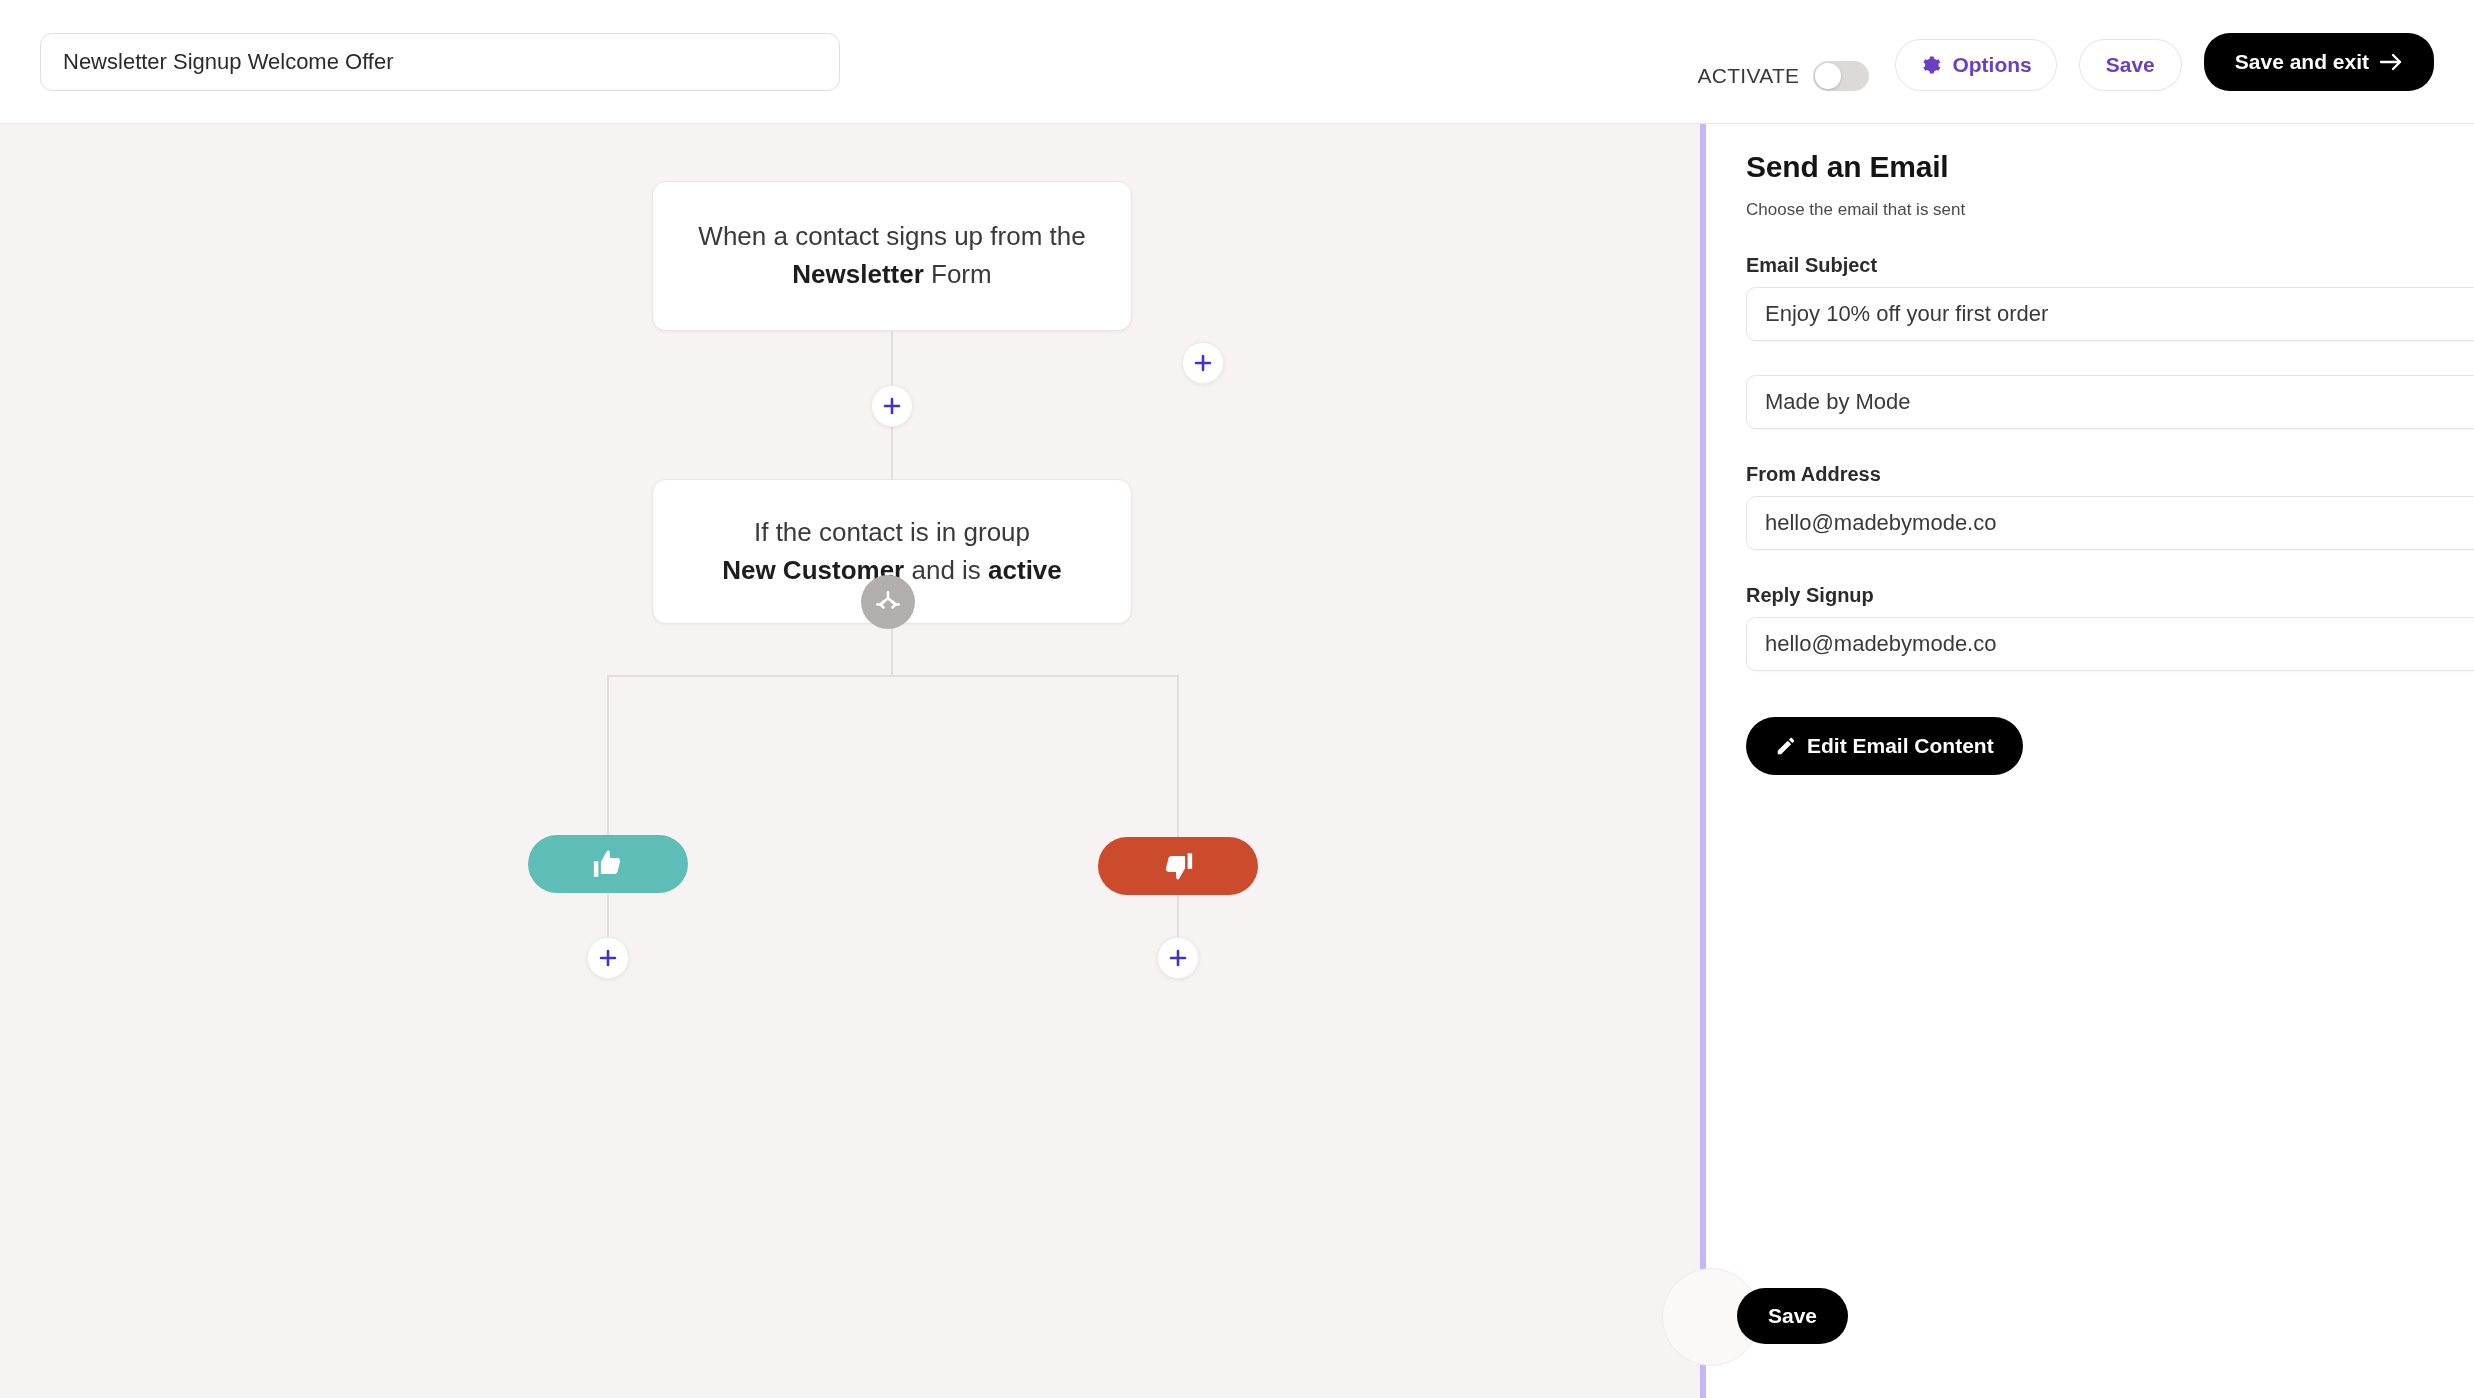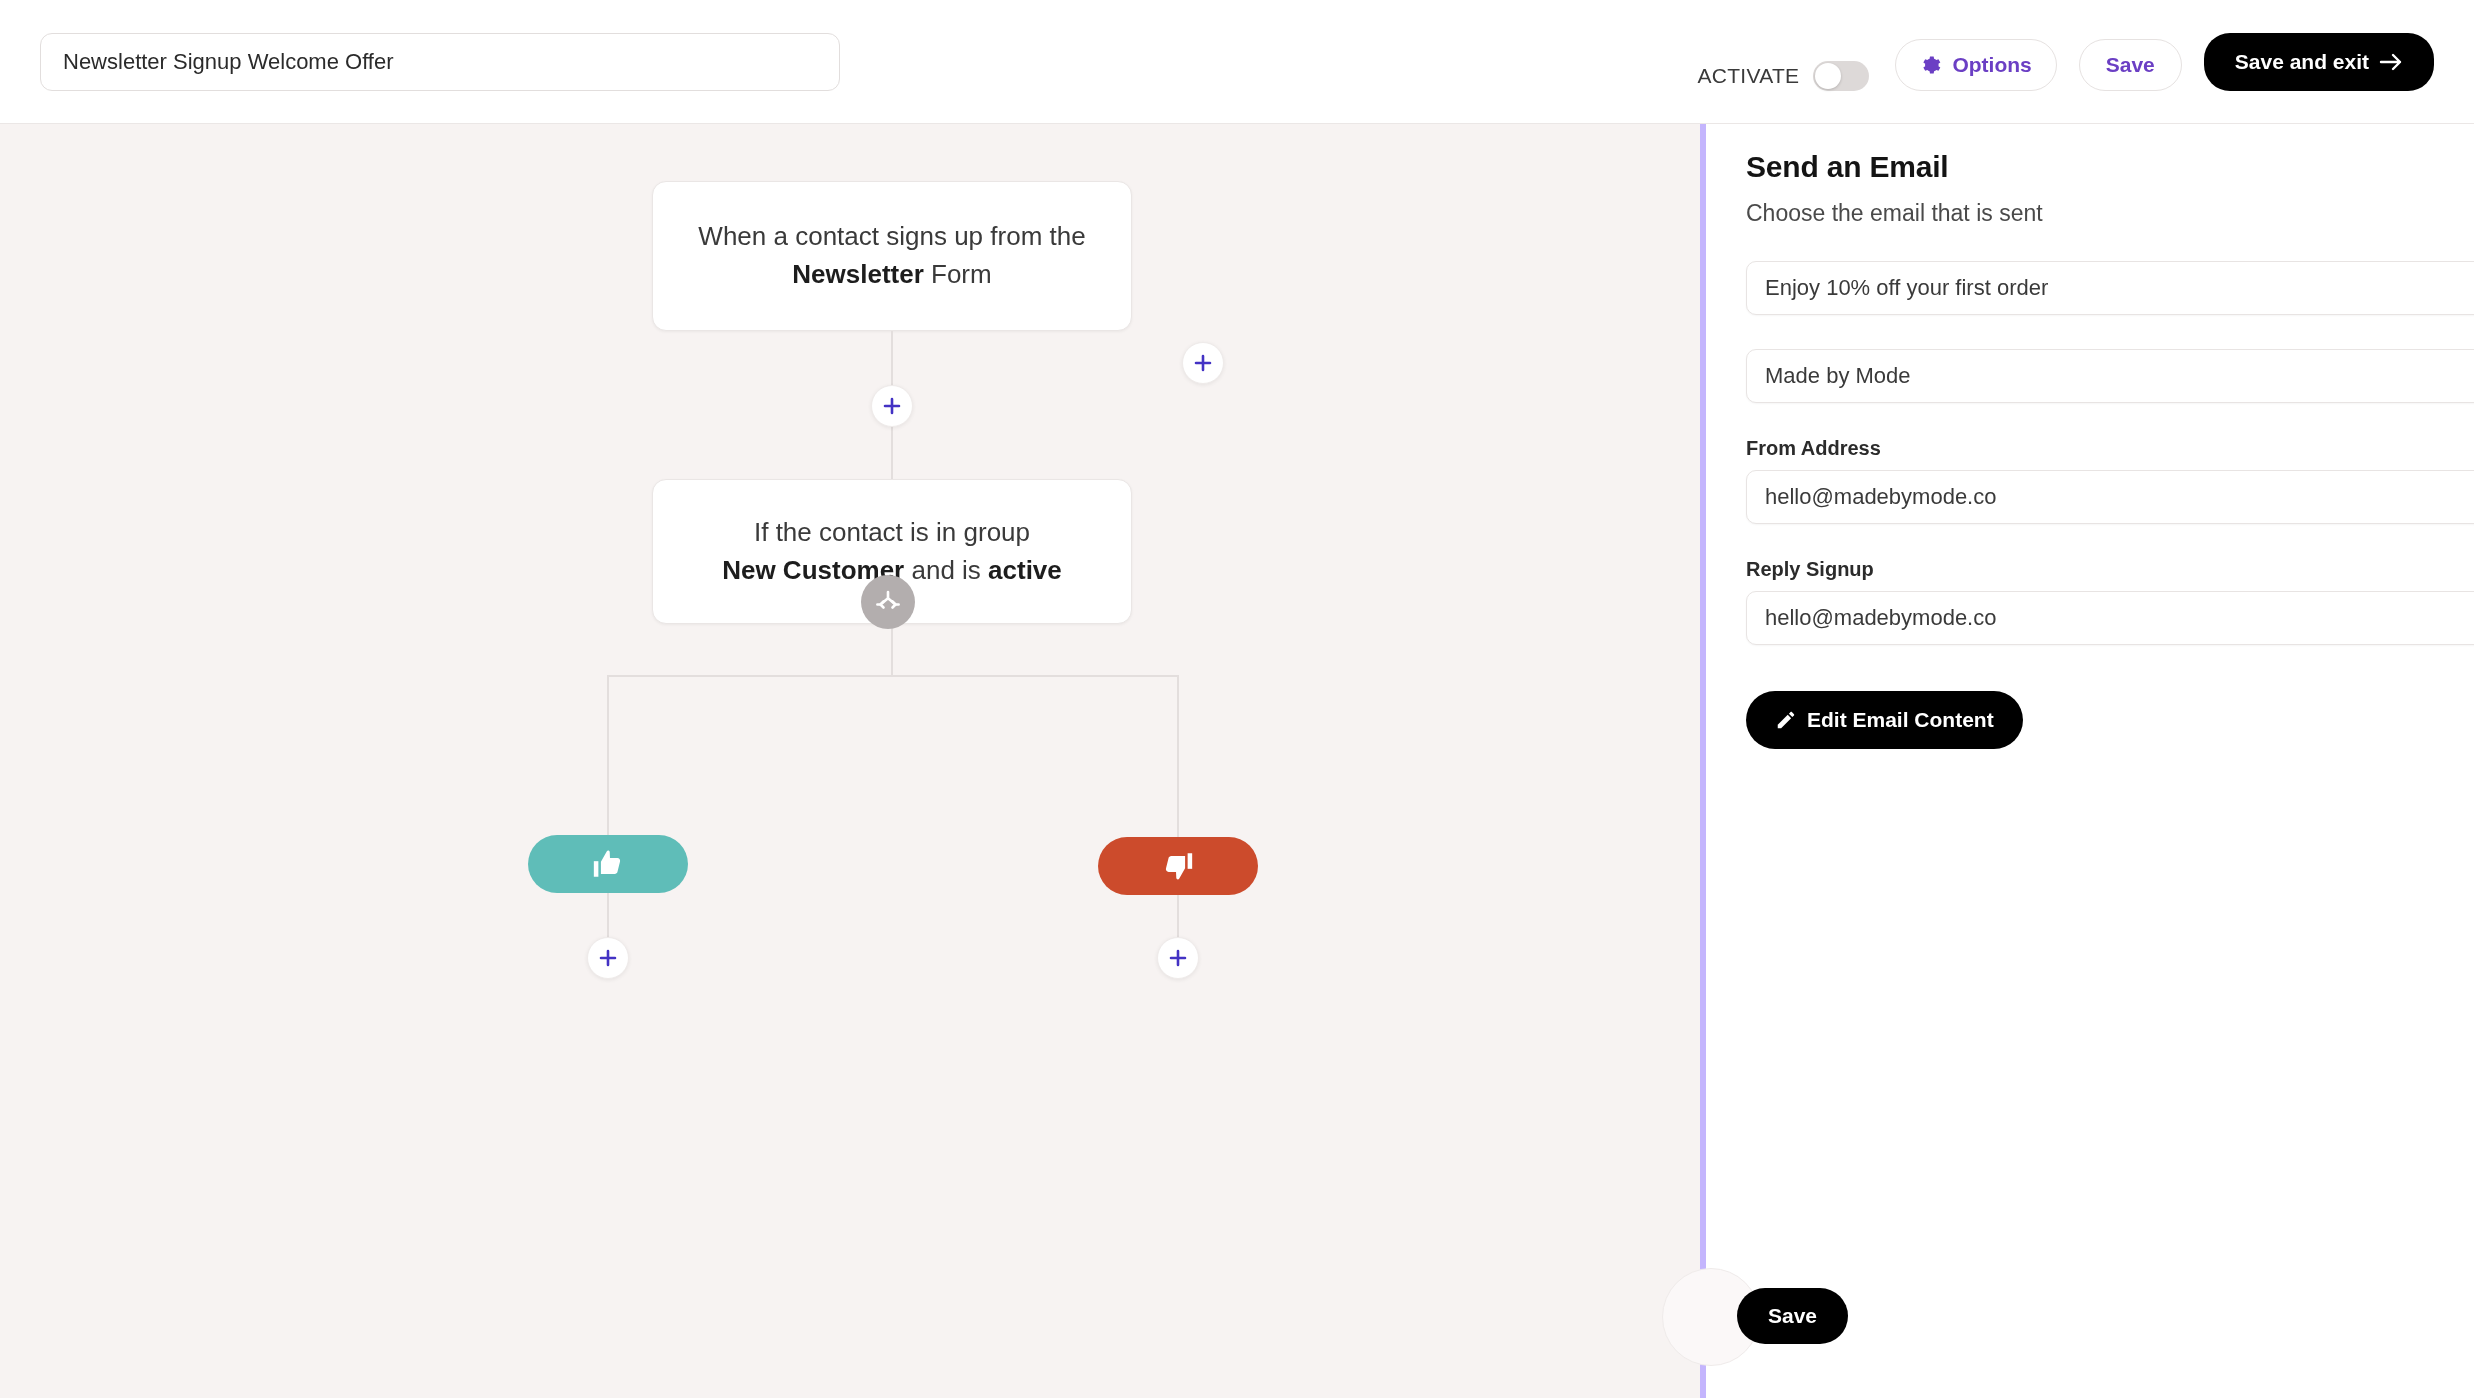--- a/index.html
+++ b/index.html
@@ -226,21 +226,21 @@
 
   .panel-title {
     font-size: 30px;
     font-weight: 700;
     color: #141414;
     letter-spacing: -0.2px;
   }
 
   .panel-sub {
     margin-top: 16px;
-    font-size: 23px;
+    font-size: 17px;
     color: #4a4a4a;
   }
 
   .field { margin-top: 34px; }
   .field-label {
     font-size: 20px;
     font-weight: 700;
     color: #2b2b2b;
     margin-bottom: 10px;
   }
@@ -399,20 +399,21 @@
     </div>
 
   </div>
 
   <div class="panel">
 
     <div class="panel-title">Send an Email</div>
     <div class="panel-sub">Choose the email that is sent</div>
 
     <div class="field">
+      <div class="field-label">Email Subject</div>
       <input class="field-input" type="text" value="Enjoy 10% off your first order" placeholder="Email subject" style="">
     </div>
 
     <div class="field">
       <input class="field-input" type="text" value="Made by Mode" placeholder="From name" style="">
     </div>
 
     <div class="field">
       <div class="field-label">From Address</div>
       <input class="field-input" type="text" value="hello@madebymode.co" placeholder="From address" style="">

